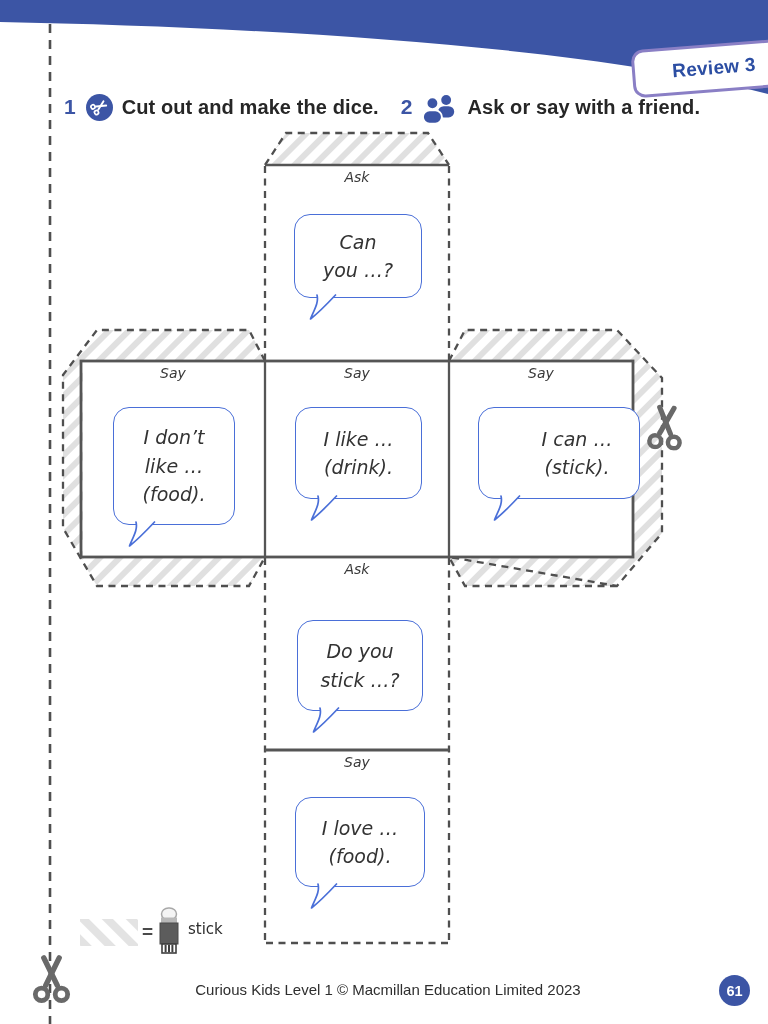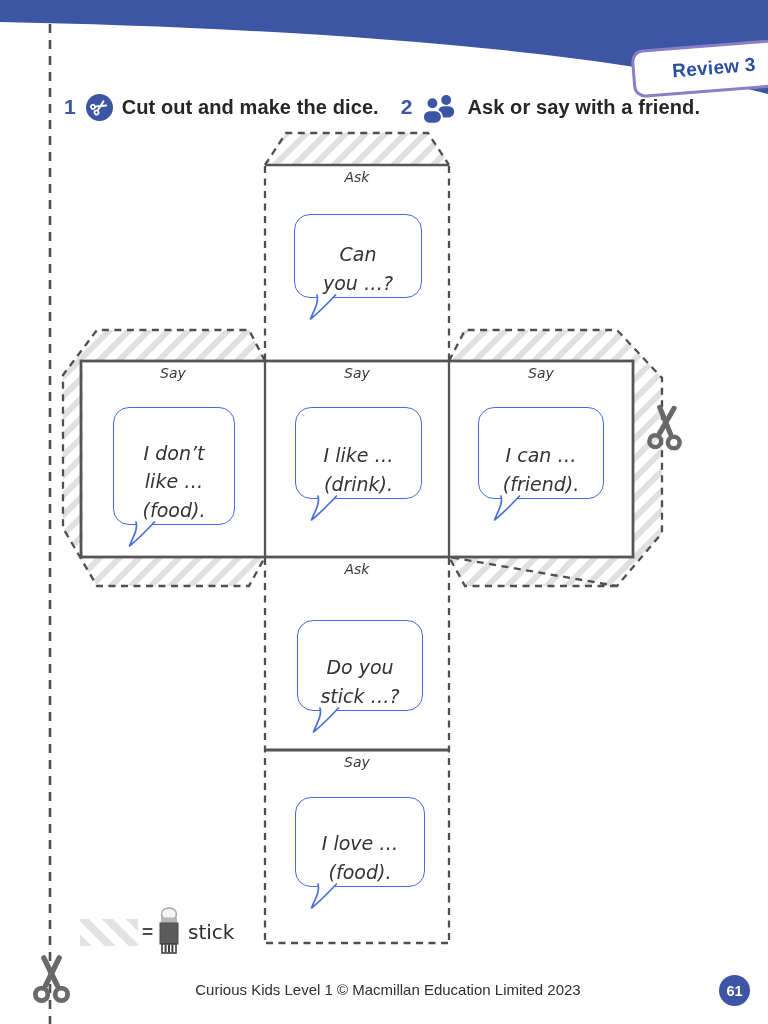--- a/index.html
+++ b/index.html
@@ -21,28 +21,28 @@
   .badge{width:27px;height:27px;border-radius:50%;background:#3c55a5;
     display:flex;align-items:center;justify-content:center;margin-right:9px;}
   .people{margin-right:9px;margin-top:3px;}
   .gap2{margin-left:22px;}
 
   
   .face{position:absolute;width:184px;}
   .prompt{position:absolute;left:0;top:4px;width:100%;text-align:center;
     font-family:"DejaVu Sans",sans-serif;font-style:italic;font-size:14px;color:#3a3a3a;}
   .bubble{position:absolute;background:#fff;border:1.7px solid #4a6fd8;border-radius:16px;
-    display:flex;flex-direction:column;align-items:center;justify-content:flex-end;
+    display:flex;flex-direction:column;align-items:center;justify-content:center;
     font-family:"DejaVu Sans",sans-serif;font-style:italic;font-size:19px;line-height:1.5;
     color:#333;text-align:center;}
   .tail{position:absolute;left:14px;bottom:-24px;}
 
   
   .legend-eq{position:absolute;left:142px;top:921px;font-size:19px;font-weight:bold;color:#4a4a4a;}
-  .legend-label{position:absolute;left:188px;top:920px;font-size:20px;color:#2d2d2d;
+  .legend-label{position:absolute;left:188px;top:920px;font-size:15px;color:#2d2d2d;
     font-family:"DejaVu Sans",sans-serif;}
   .glue{position:absolute;left:156px;top:906px;}
 
   
   .footer-text{position:absolute;left:4px;top:981px;width:768px;text-align:center;
     font-size:15px;color:#2e2e2e;}
   .page-badge{position:absolute;left:719px;top:975px;width:31px;height:31px;border-radius:50%;
     background:#3c55a5;color:#fff;font-weight:bold;font-size:14.5px;
     display:flex;align-items:center;justify-content:center;}
 
@@ -149,23 +149,23 @@
       <span>I like …</span>
       <span>(drink).</span>
       <svg class="tail" width="30" height="27" viewBox="0 0 30 27">
         <path d="M8,1 C10,9 5,16 1.5,25 C10.5,18 19,9 26.5,1" fill="#fff" stroke="#4a6fd8" stroke-width="1.7" stroke-linejoin="round" stroke-linecap="round"></path>
       </svg>
     </div>
   </div>
 
   <div class="face" style="left:449px;top:361px;height:196px;">
     <div class="prompt">Say</div>
-    <div class="bubble" style="left:29px;top:46px;width:124px;height:90px;">
+    <div class="bubble" style="left:29px;top:46px;width:124px;height:90px;padding-left:36px;">
       <span>I can …</span>
-      <span>(friend).</span>
+      <span>(stick).</span>
       <svg class="tail" width="30" height="27" viewBox="0 0 30 27">
         <path d="M8,1 C10,9 5,16 1.5,25 C10.5,18 19,9 26.5,1" fill="#fff" stroke="#4a6fd8" stroke-width="1.7" stroke-linejoin="round" stroke-linecap="round"></path>
       </svg>
     </div>
   </div>
 
   <div class="face" style="left:265px;top:557px;height:193px;">
     <div class="prompt">Ask</div>
     <div class="bubble" style="left:32px;top:63px;width:124px;height:89px;">
       <span>Do you</span>

